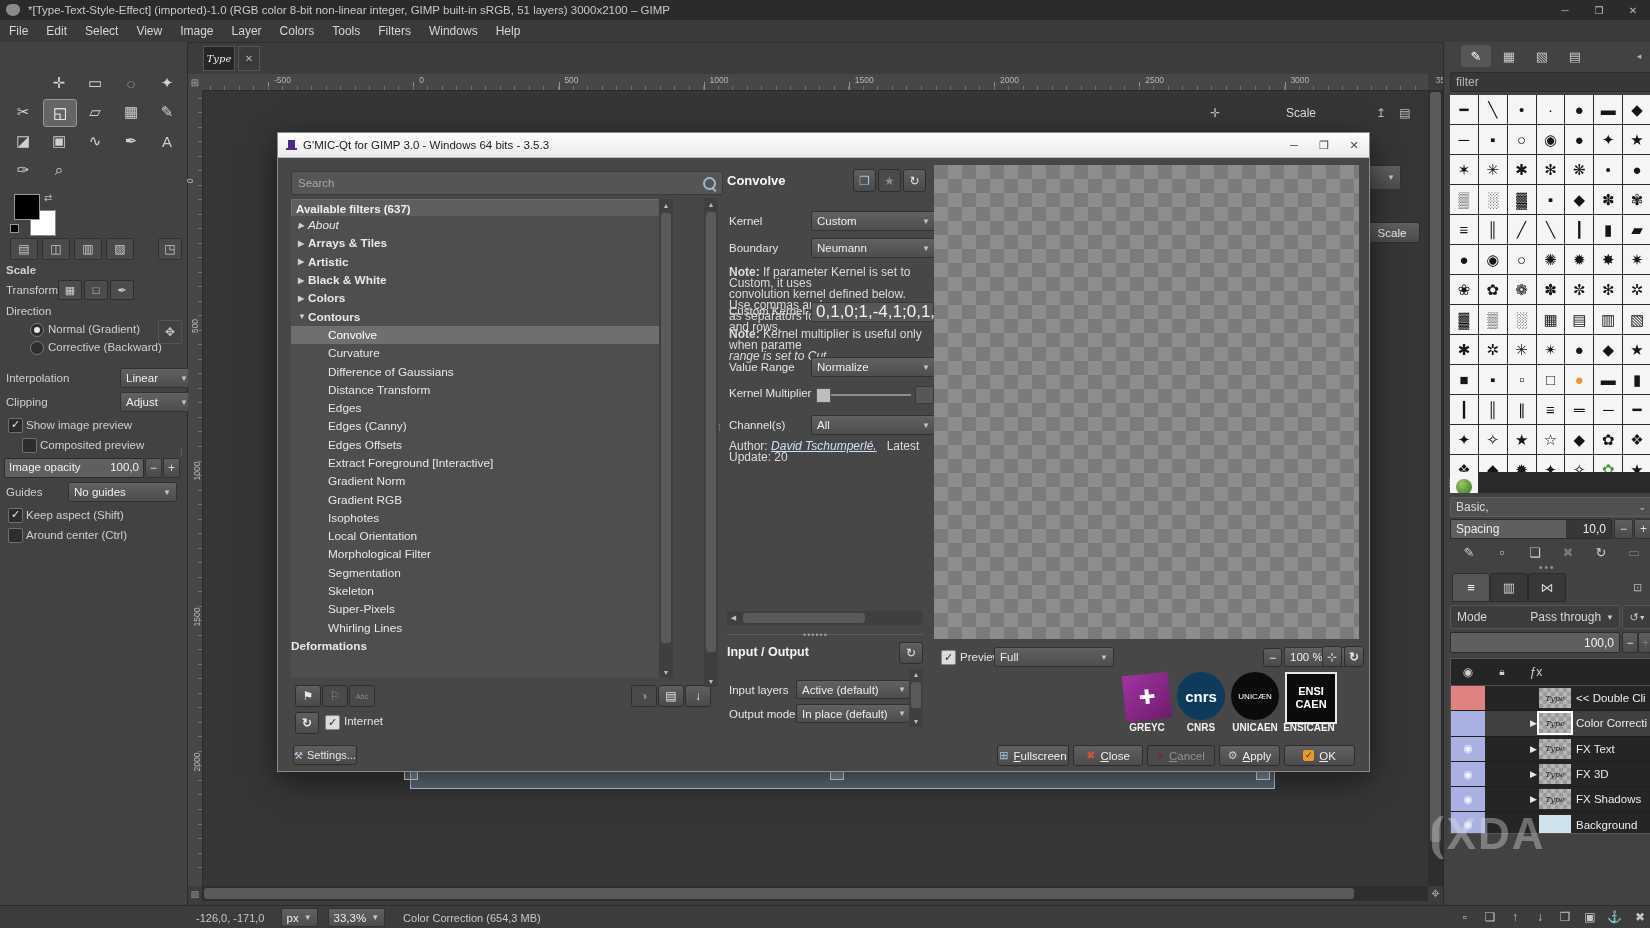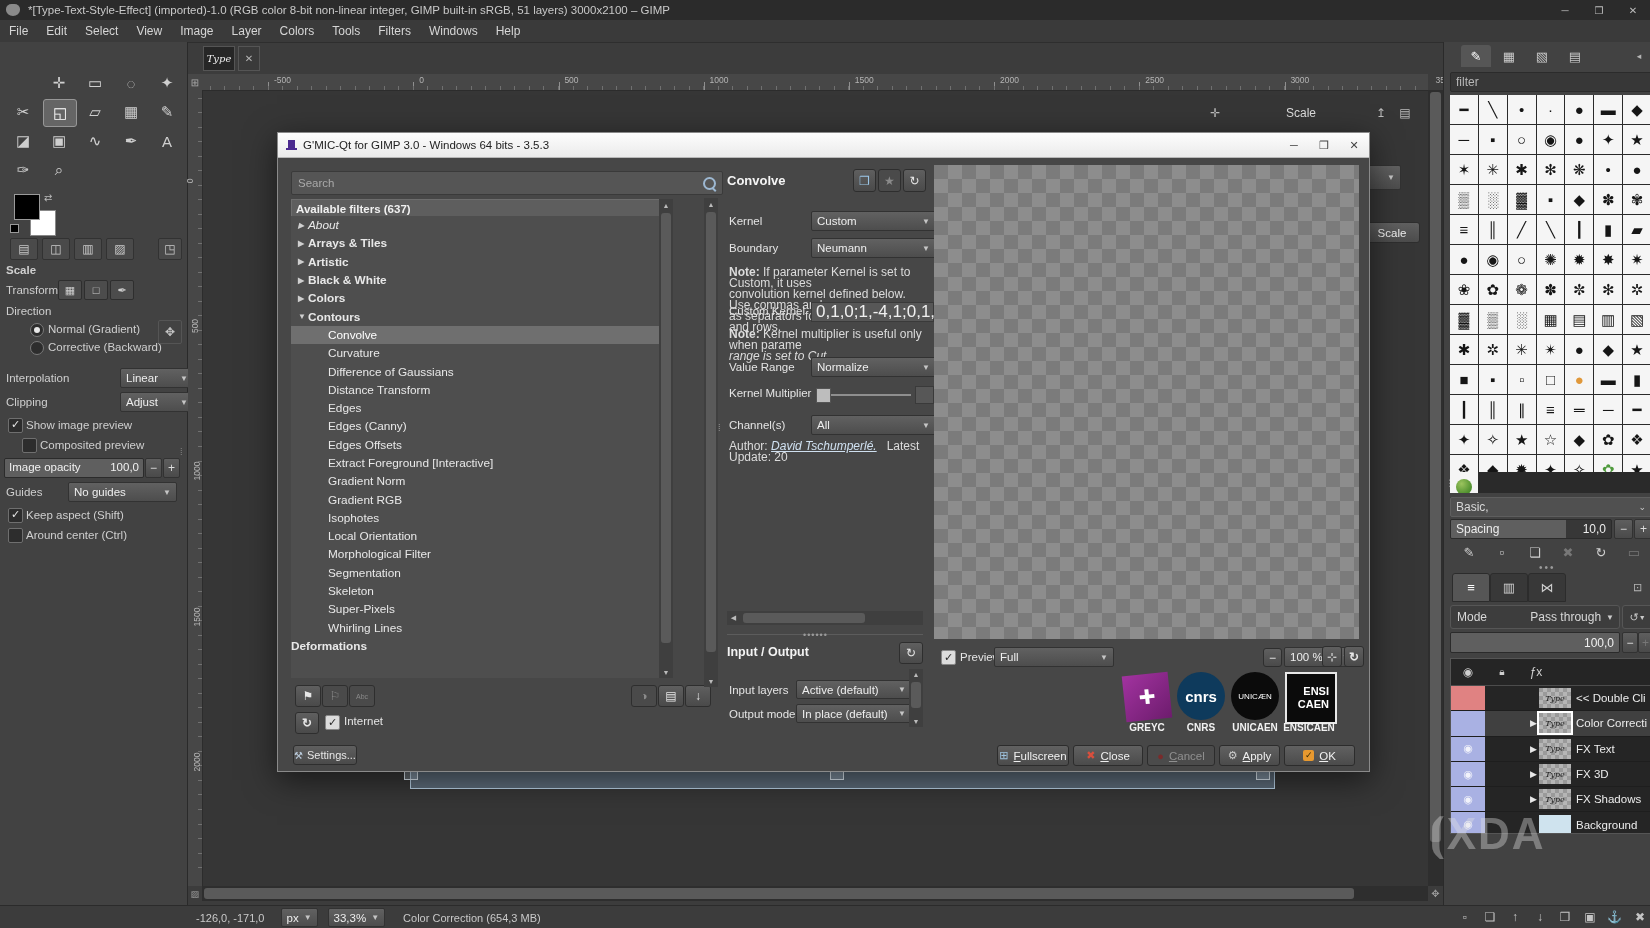--- a/index.html
+++ b/index.html
@@ -704,21 +704,21 @@
     <div class="ab ic" style="left:846px;top:541px;width:46px;height:46px;background:linear-gradient(140deg,#a233a0,#6d1c6d);transform:rotate(-6deg);color:#fff;font-size:20px">✚</div>
     <div class="logolbl" style="left:841px;top:589px">GREYC</div>
     <div class="ab ic" style="left:899px;top:539px;width:48px;height:48px;border-radius:50%;background:#0e3a5c;color:#fff;font-weight:bold;font-size:15px">
         <span>cnrs</span>
       </div>
     <div class="logolbl" style="left:895px;top:589px">CNRS</div>
     <div class="ab ic" style="left:953px;top:539px;width:48px;height:48px;border-radius:50%;background:#0b0b0b;color:#fff;font-size:8px">
         <span>UNICÆN</span>
       </div>
     <div class="logolbl" style="left:949px;top:589px">UNICAEN</div>
-    <div class="ab ic" style="left:1007px;top:539px;width:48px;height:48px;background:#0b0b0b;border:2px solid #e8e8e8;color:#fff;font-weight:bold;font-size:11px;text-align:right;line-height:13px">
+    <div class="ab ic" style="left:1007px;top:539px;width:48px;height:48px;background:#0b0b0b;border:2px solid #e8e8e8;color:#fff;font-weight:bold;font-size:11px;text-align:center;line-height:13px">
         <span style="width:36px">ENSI CAEN</span>
       </div>
     <div class="logolbl" style="left:1003px;top:589px">ENSICAEN</div>
 
     <div id="gmicfooter">
         <div class="gfoot " style="left:719px;top:612px;width:70px">
           <span style="color:#9fc4e0;font-size:11px">⊞</span>
           <span><u>F</u>ullscreen</span>
         </div>
         <div class="gfoot " style="left:795px;top:612px;width:68px">

